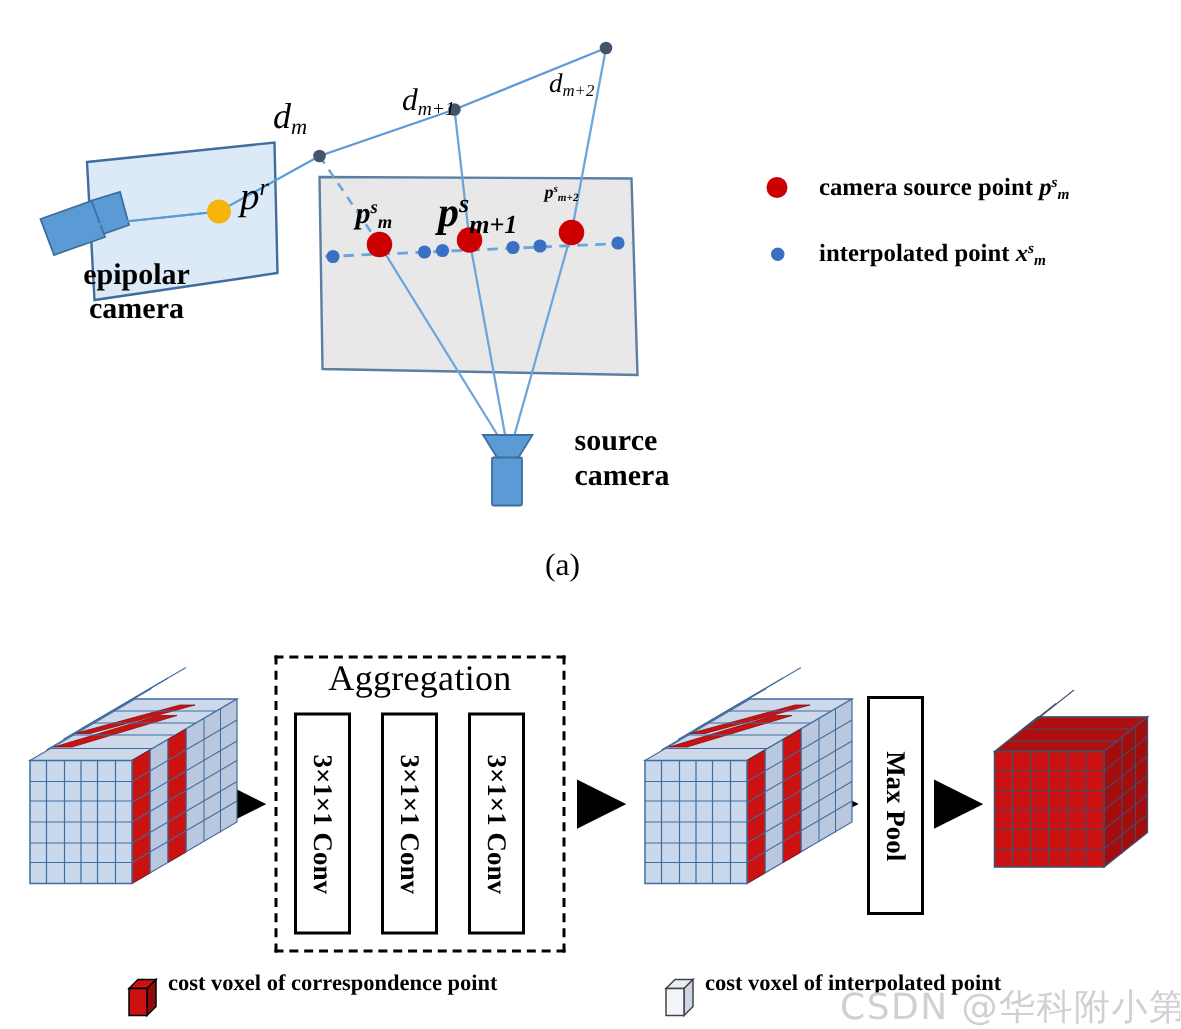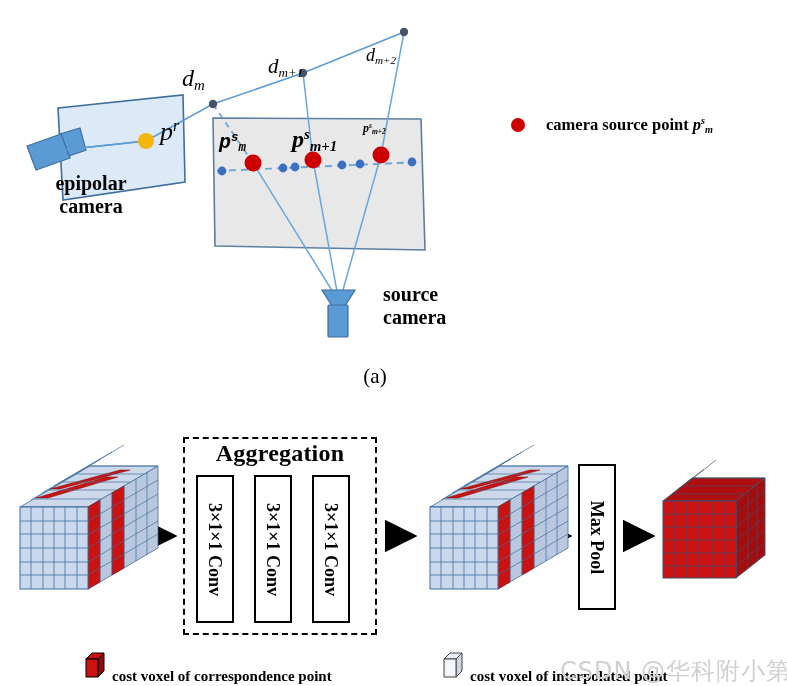--- a/index.html
+++ b/index.html
@@ -15,22 +15,22 @@
   .lbl{position:absolute;white-space:nowrap;line-height:1;}
   .math{font-family:"Liberation Serif", serif;font-style:italic;}
   .mathb{font-family:"Liberation Serif", serif;font-style:italic;font-weight:bold;}
   .sub{font-size:.62em;font-style:italic;vertical-align:-0.28em;}
   .sup{font-size:.62em;font-style:italic;vertical-align:0.55em;}
 
   #lbl-dm       {left:182px;top:66px;font-size:24px;}
   #lbl-dm1      {left:268px;top:56px;font-size:21px;}
   #lbl-dm2      {left:366px;top:6px;font-size:18px;margin-top:40px;}
   #lbl-pr       {left:160px;top:118px;font-size:26px;}
-  #lbl-psm      {left:219px;top:132px;font-size:20px;font-family:Liberation Mono, monospace;}
-  #lbl-psm1     {left:292px;top:127px;font-size:24px;}
+  #lbl-psm      {left:237px;top:132px;font-size:20px;}
+  #lbl-psm1     {left:292px;top:127px;font-size:28px;}
   #lbl-psm2     {left:363px;top:122px;font-size:12px;}
 
   #lbl-refcam{
     left:26px;top:172px;font-size:20px;font-weight:bold;
     text-align:center;width:130px;line-height:1.14;
   }
   #lbl-srccam{
     left:347px;top:283px;font-size:20px;font-weight:bold;
     line-height:1.14;
     padding-left:36px;
@@ -48,21 +48,21 @@
   .dot-red{width:14px;height:14px;background:#cc0000;}
   .dot-blue{width:9px;height:9px;background:#3b6fc4;}
 
   
   .aggbox{
     position:absolute;left:183px;top:437px;width:194px;height:198px;
     border:2.5px dashed #000;box-sizing:border-box;
   }
   #agg-title{
     position:absolute;left:183px;top:440px;width:194px;text-align:center;
-    font-size:24px;letter-spacing:.2px;font-weight:bold;
+    font-size:24px;letter-spacing:.2px;
   }
   .convbox{
     position:absolute;top:475px;width:38px;height:148px;
     border:2.5px solid #000;background:#fff;box-sizing:border-box;
     display:flex;align-items:center;justify-content:center;
   }
   .convbox span{
     transform:rotate(90deg);white-space:nowrap;font-size:18px;font-weight:bold;
     font-family:"Liberation Serif", serif;
   }
@@ -77,21 +77,21 @@
   }
   .poolbox span{
     transform:rotate(90deg);white-space:nowrap;font-size:18px;font-weight:bold;
   }
 
   
   #legend-b{position:absolute;left:0;top:648px;width:787px;height:34px;}
   .legb-item{position:absolute;display:flex;align-items:center;}
   #legb-1{left:82px;top:0;}
   #legb-2{left:440px;top:0;align-items:flex-end;}
-  .legb-txt{font-size:15px;font-weight:bold;white-space:nowrap;margin-left:30px;margin-top:20px;}
+  .legb-txt{font-size:15px;font-weight:bold;white-space:nowrap;margin-left:30px;}
 
   
   #watermark{
     position:absolute;left:560px;top:655px;font-size:24px;color:#d0d0d0;
     letter-spacing:1px;white-space:nowrap;
     font-family:"DejaVu Sans", sans-serif;
   }
 </style>
 </head>
 <body>
@@ -362,20 +362,28 @@
 
   <div class="leg-row">
     <div class="leg-mark">
         <div class="dot dot-red"></div>
       </div>
     <div class="leg-txt">
       <span>camera  source point </span><span class="mathb">p</span><span class="sup">s</span><span class="sub">m</span>
     </div>
   </div>
 
+  <div class="leg-row">
+    <div class="leg-mark">
+        <div class="dot dot-blue"></div>
+      </div>
+    <div class="leg-txt">
+      <span>interpolated point </span><span class="mathb">x</span><span class="sup">s</span><span class="sub">m</span>
+    </div>
+  </div>
 </div>
 
 <div class="aggbox"></div>
 <div id="agg-title">Aggregation</div>
 
 <div class="convbox" id="conv1">
   <span>3×1×1 Conv</span>
 </div>
 <div class="convbox" id="conv2">
   <span>3×1×1 Conv</span>

